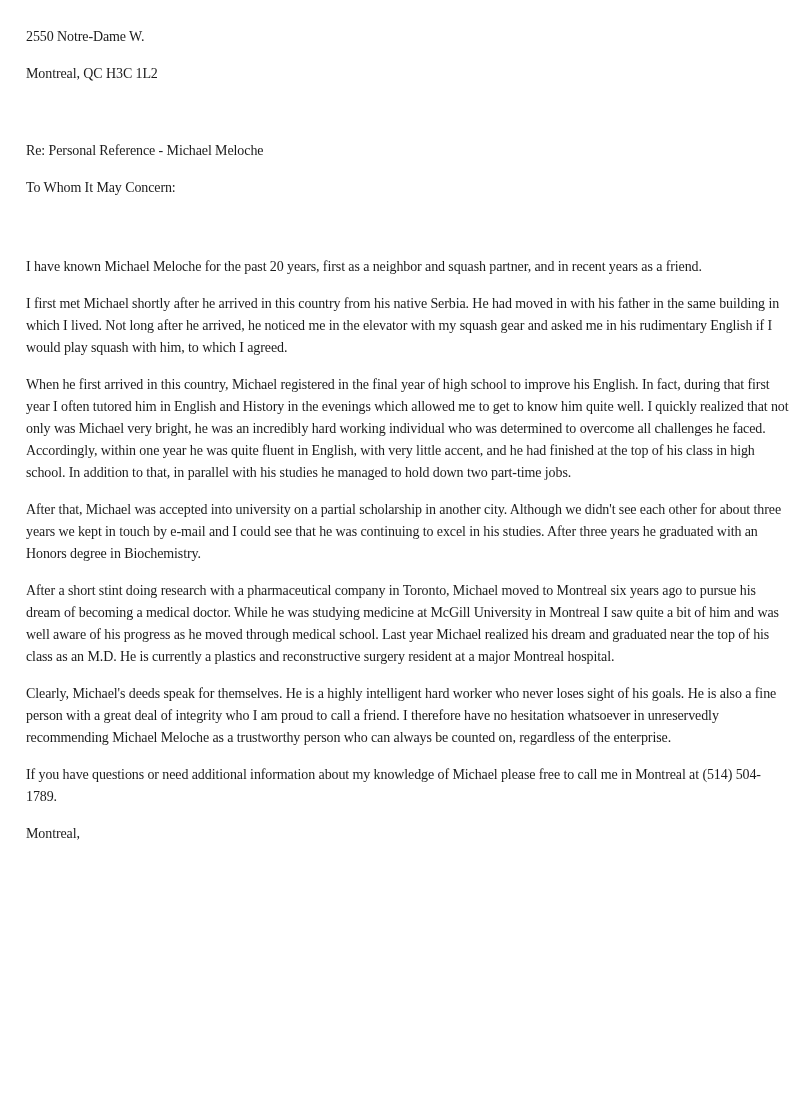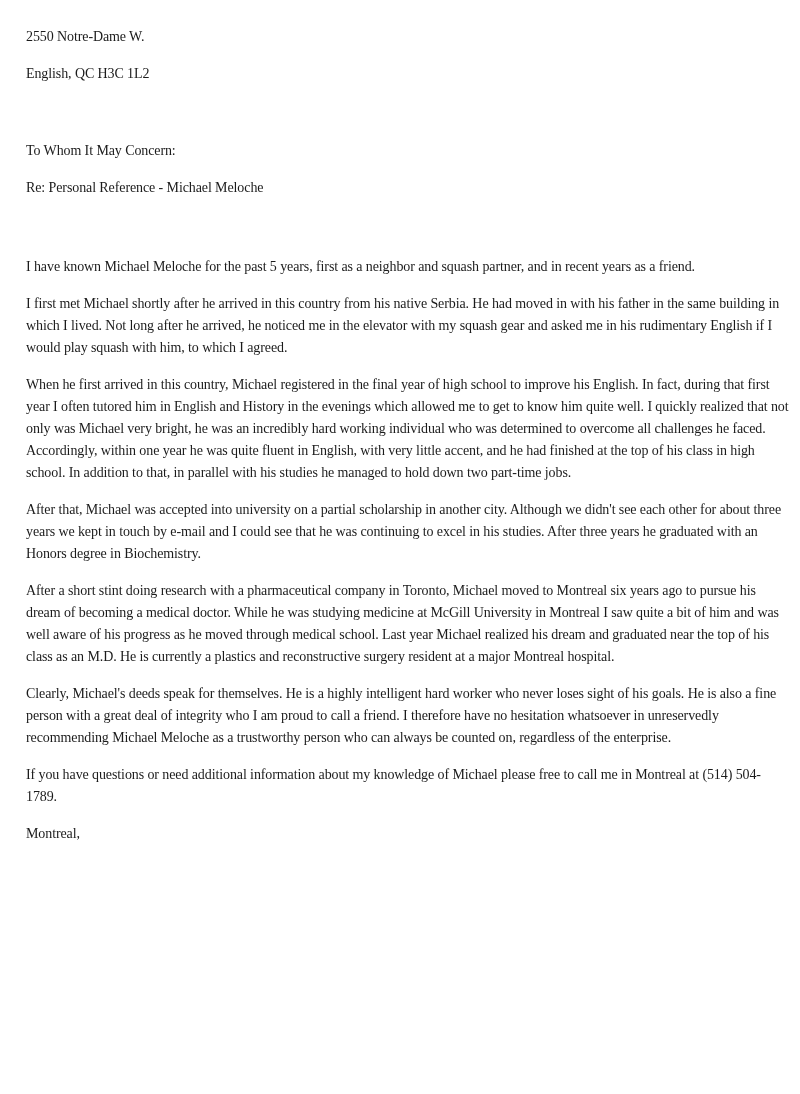--- a/index.html
+++ b/index.html
@@ -30,32 +30,32 @@
   .gap-after-subject { height: 42px; }
   .gap-signature { height: 30px; }
 </style>
 </head>
 <body>
 
 <div class="page">
 
   <p>2550 Notre-Dame W.</p>
 
-  <p>English, QC H3C 1L2</p>
+  <p>Montreal, QC H3C 1L2</p>
 
 
   <div class="gap-after-date"></div>
 
+  <p>Re: Personal Reference - Michael Meloche</p>
+
   <p>To Whom It May Concern:</p>
-
-  <p>Re: Personal Reference - Michael Meloche</p>
 
   <div class="gap-after-subject"></div>
 
-  <p>I have known Michael Meloche for the past 5 years, first as a neighbor and squash partner, and in recent years as a friend.</p>
+  <p>I have known Michael Meloche for the past 20 years, first as a neighbor and squash partner, and in recent years as a friend.</p>
 
   <p>I first met Michael shortly after he arrived in this country from his native Serbia. He had moved in with his father in the same building in which I lived. Not long after he arrived, he noticed me in the elevator with my squash gear and asked me in his rudimentary English if I would play squash with him, to which I agreed.</p>
 
   <p>When he first arrived in this country, Michael registered in the final year of high school to improve his English. In fact, during that first year I often tutored him in English and History in the evenings which allowed me to get to know him quite well. I quickly realized that not only was Michael very bright, he was an incredibly hard working individual who was determined to overcome all challenges he faced. Accordingly, within one year he was quite fluent in English, with very little accent, and he had finished at the top of his class in high school. In addition to that, in parallel with his studies he managed to hold down two part-time jobs.</p>
 
   <p>After that, Michael was accepted into university on a partial scholarship in another city. Although we didn't see each other for about three years we kept in touch by e-mail and I could see that he was continuing to excel in his studies. After three years he graduated with an Honors degree in Biochemistry.</p>
 
   <p>After a short stint doing research with a pharmaceutical company in Toronto, Michael moved to Montreal six years ago to pursue his dream of becoming a medical doctor. While he was studying medicine at McGill University in Montreal I saw quite a bit of him and was well aware of his progress as he moved through medical school. Last year Michael realized his dream and graduated near the top of his class as an M.D. He is currently a plastics and reconstructive surgery resident at a major Montreal hospital.</p>
 
   <p>Clearly, Michael's deeds speak for themselves. He is a highly intelligent hard worker who never loses sight of his goals. He is also a fine person with a great deal of integrity who I am proud to call a friend. I therefore have no hesitation whatsoever in unreservedly recommending Michael Meloche as a trustworthy person who can always be counted on, regardless of the enterprise.</p>

